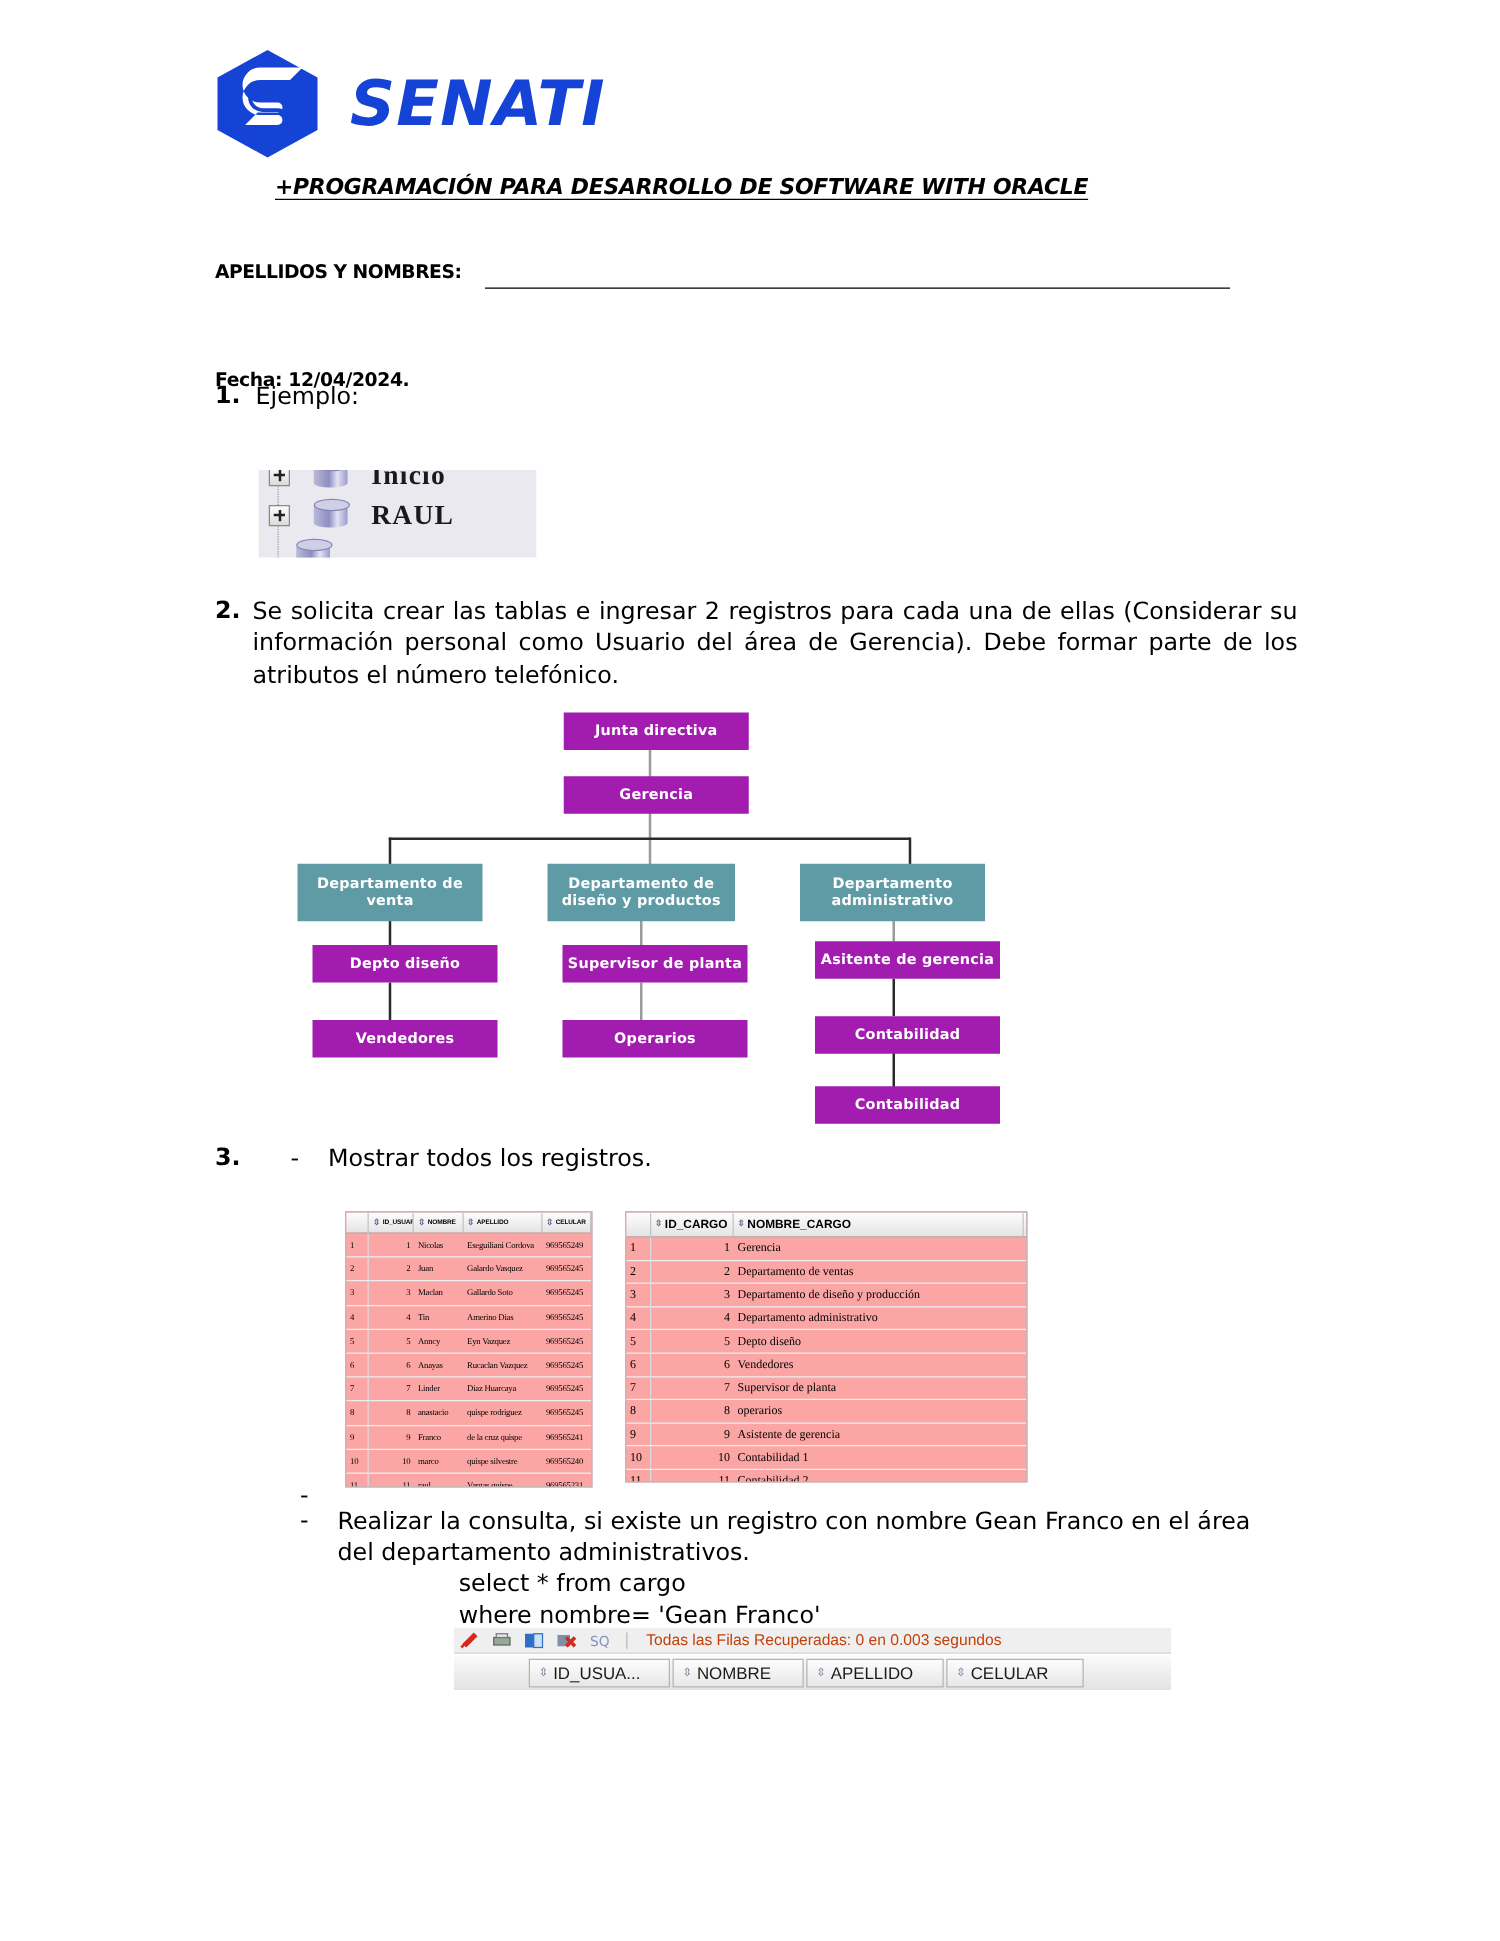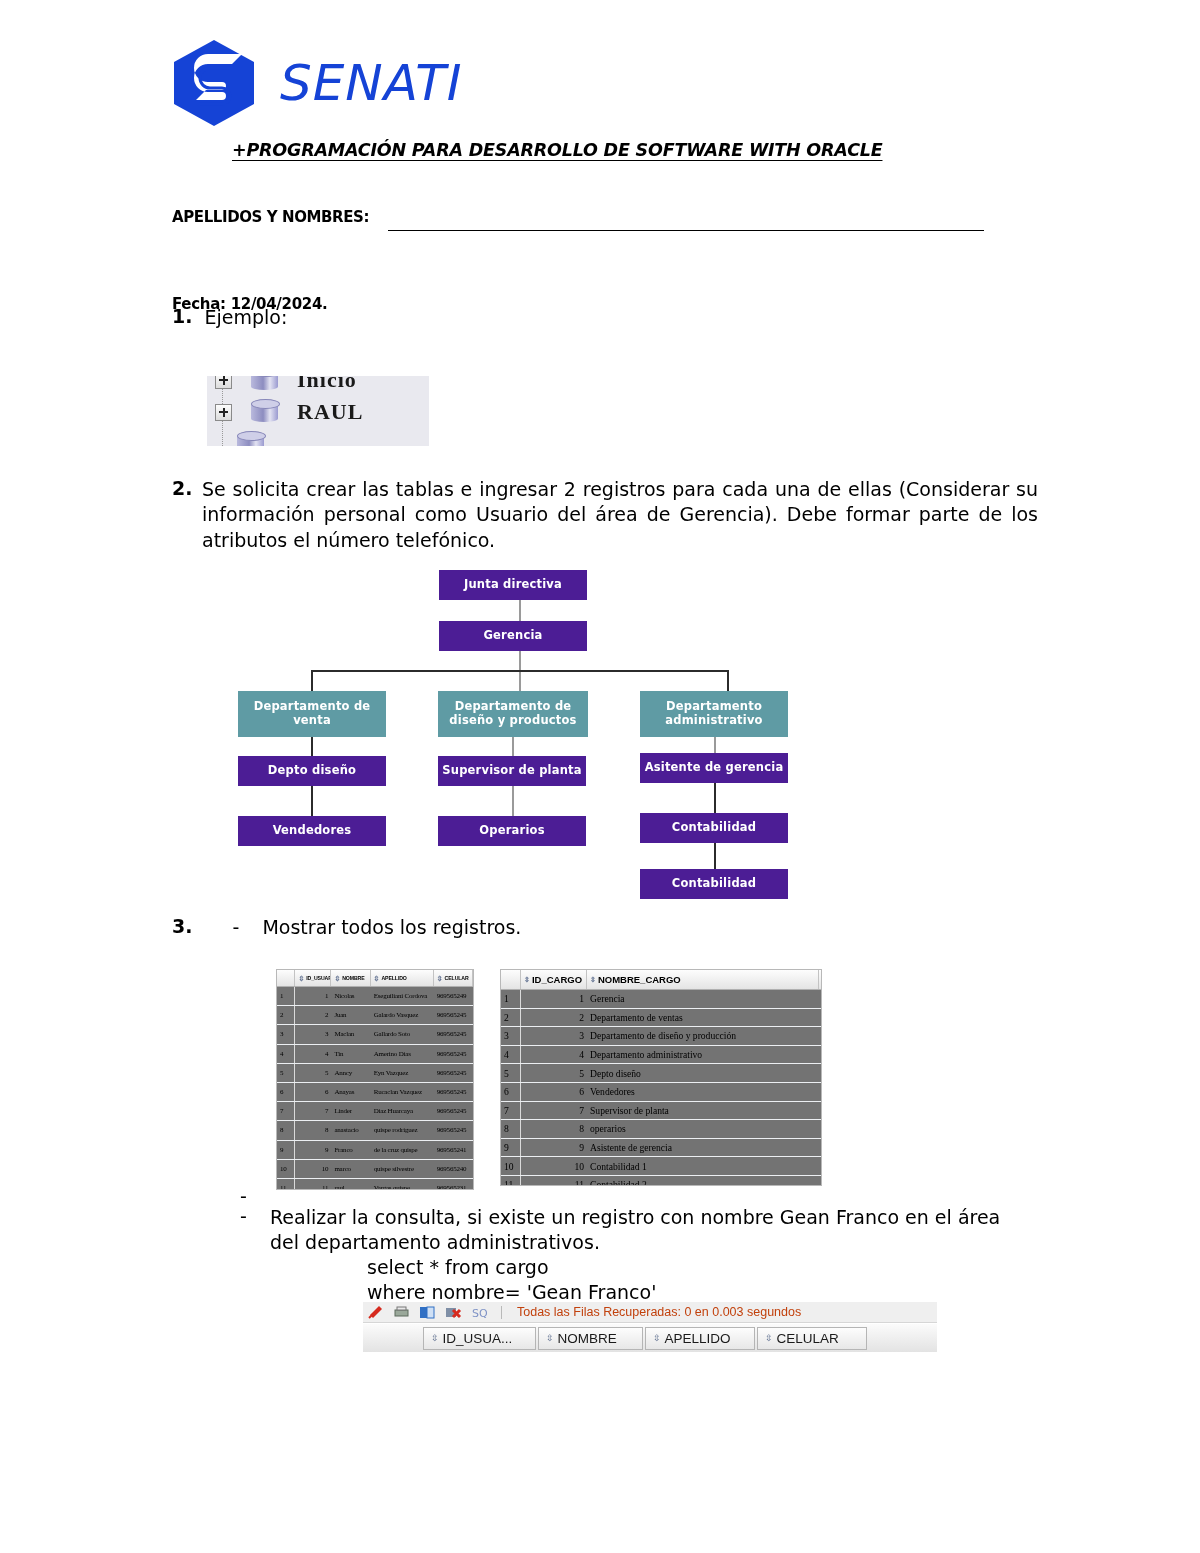--- a/index.html
+++ b/index.html
@@ -2,22 +2,22 @@
 <html><head>
 <meta charset="utf-8">
 <style>
   html,body{margin:0;padding:0;background:#ffffff;}
   body{width:1200px;height:1553px;position:relative;font-family:"Liberation Sans",sans-serif;color:#000;}
   .page{position:relative;width:1200px;height:1553px;overflow:hidden;}
 
   
   .logo-row{position:absolute;left:170px;top:38px;display:flex;align-items:center;gap:22px;}
   .logo-mark{width:88px;height:90px;position:relative;}
-  .logo-text{font-family:"DejaVu Sans",sans-serif;font-weight:normal;font-style:italic;font-size:50px;letter-spacing:1px;color:#1543d6;line-height:1;}
-  .course-title{position:absolute;left:232px;top:140px;width:760px;font-family:"DejaVu Sans",sans-serif;font-weight:bold;font-style:italic;font-size:17.5px;letter-spacing:-0.2px;text-decoration:underline;text-underline-offset:4px;white-space:nowrap;}
+  .logo-text{font-family:"DejaVu Sans",sans-serif;font-weight:bold;font-style:italic;font-size:50px;letter-spacing:1px;color:#1543d6;line-height:1;}
+  .course-title{position:absolute;left:220px;top:140px;width:760px;font-family:"DejaVu Sans",sans-serif;font-weight:bold;font-style:italic;font-size:17.5px;letter-spacing:-0.2px;text-decoration:underline;text-underline-offset:4px;white-space:nowrap;}
 
   .apellidos{position:absolute;left:172px;top:208px;font-family:"DejaVu Sans",sans-serif;font-weight:bold;font-size:15px;letter-spacing:-0.4px;}
   .apellidos-line{position:absolute;left:388px;top:230px;width:596px;border-bottom:1.6px solid #000;}
   .fecha{position:absolute;left:172px;top:257px;font-family:"DejaVu Sans",sans-serif;font-weight:bold;font-size:15px;letter-spacing:-0.3px;margin-top:38px;}
 
   
   .item{position:absolute;display:flex;gap:12px;}
   .item-num{font-family:"DejaVu Sans",sans-serif;font-weight:bold;font-size:19px;min-width:18px;}
   .item-body{font-family:"DejaVu Sans",sans-serif;font-size:19px;line-height:1.33;}
   .just{text-align:justify;}
@@ -41,29 +41,29 @@
   .dbicon .cyl{top:3px;height:20px;background:linear-gradient(90deg,#b9b9dd,#8d8dc0 45%,#e3e3f2 70%,#9a9ad0);border-radius:50%/18%;}
   .dbicon .top{top:0px;height:8px;background:#cfcfe8;border:1px solid #8686b8;border-radius:50%;}
   .tree-label{font-family:"Liberation Serif",serif;font-size:22px;font-weight:700;color:#1a1a1a;letter-spacing:1px;}
   .tree-dots{position:absolute;left:15px;top:0;bottom:0;border-left:1px dotted #999;}
 
   
   .org{position:absolute;left:230px;top:570px;width:580px;height:340px;}
   .node{position:absolute;display:flex;align-items:center;justify-content:center;text-align:center;
         font-family:"DejaVu Sans",sans-serif;font-weight:bold;font-size:11.5px;color:#ffffff;
         letter-spacing:0.2px;line-height:1.2;box-sizing:border-box;padding:2px 4px;}
-  .navy{background:#4c1d95;}
+  .navy{background:#a21caf;margin-left:12px;}
   .teal{background:#5f9ba4;}
   .conn{position:absolute;background:#2b2b2b;}
   .conn.v{width:2px;}
   .conn.h{height:2px;}
   .conn.thin{background:#9a9a9a;width:1.5px;}
 
   
-  .grid-shot{position:absolute;background:#737373;border:1px solid #b8b8b8;overflow:hidden;}
+  .grid-shot{position:absolute;background:#fca5a5;border:1px solid #b8b8b8;overflow:hidden;}
   #tbl-usuarios{left:276px;top:969px;width:196px;height:219px;}
   #tbl-cargos{left:500px;top:969px;width:320px;height:215px;}
   .gridhead{display:flex;background:linear-gradient(#fdfdfd,#e4e4e4);border-bottom:1px solid #b0b0b0;height:16px;align-items:center;}
   .gridhead .hc{font-family:"Liberation Sans",sans-serif;font-weight:bold;border-right:1px solid #c3c3c3;
        height:100%;display:flex;align-items:center;gap:2px;padding-left:3px;box-sizing:border-box;overflow:hidden;white-space:nowrap;}
   .sorticon{font-size:7px;color:#5a6b8c;line-height:1;}
   .gridrow{display:flex;height:18.2px;align-items:center;border-bottom:1px solid #eceff2;}
   .gridrow .rn{font-family:"Liberation Serif",serif;border-right:1px solid #dadada;box-sizing:border-box;
        display:flex;align-items:center;padding-left:3px;height:100%;}
   .gridrow .cell{font-family:"Liberation Serif",serif;box-sizing:border-box;display:flex;align-items:center;

